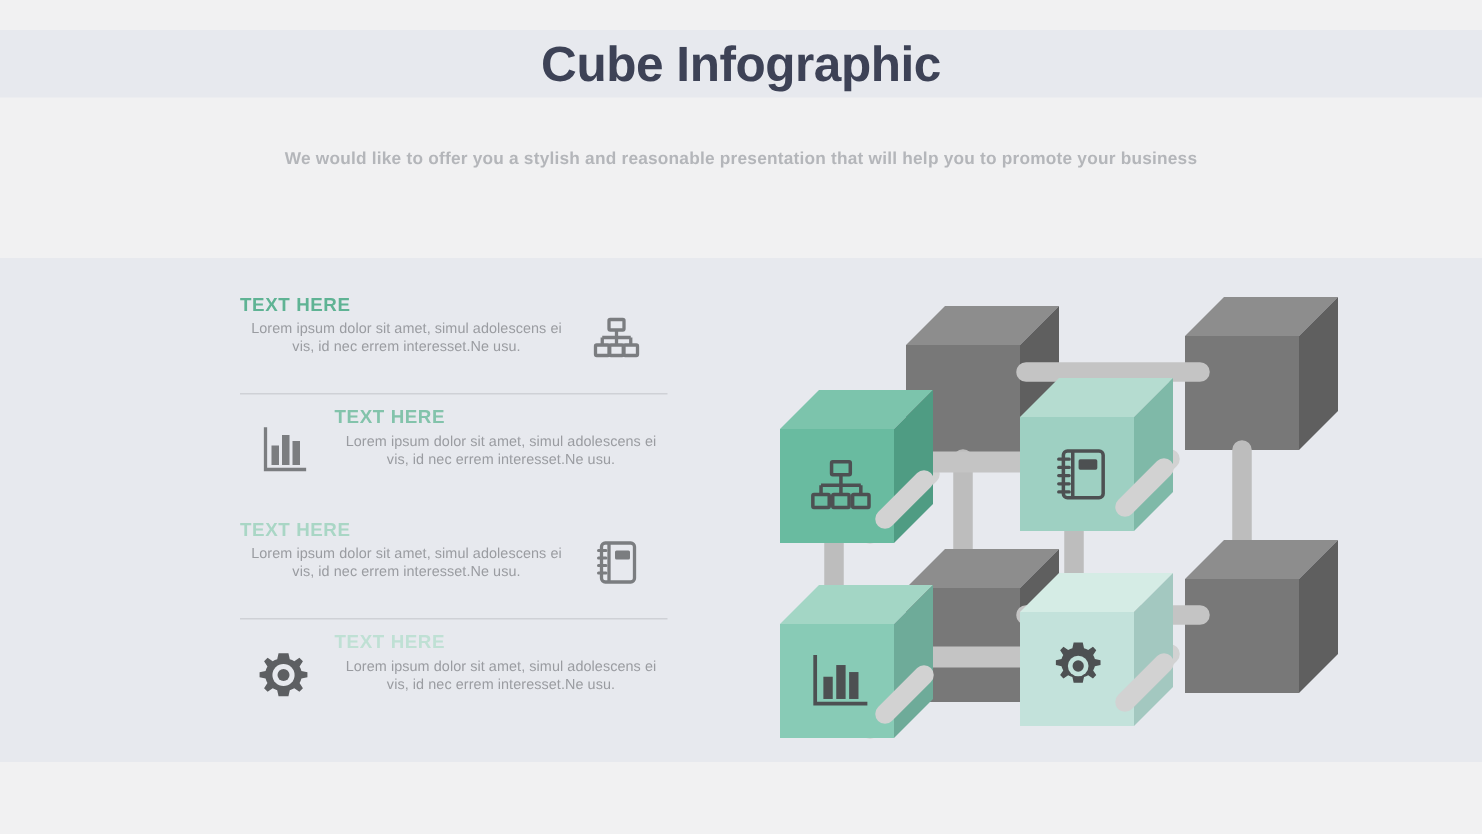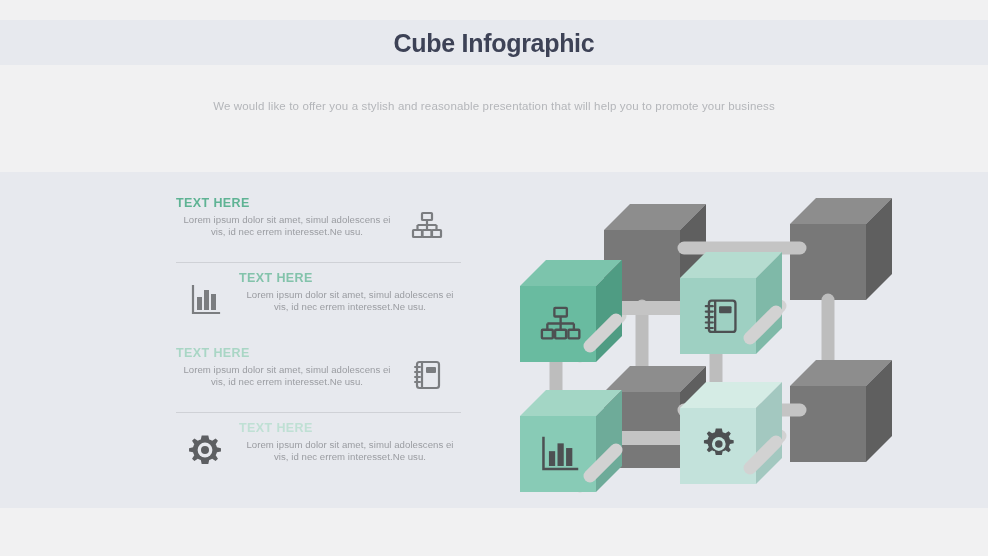--- a/index.html
+++ b/index.html
@@ -10,35 +10,35 @@
     overflow:hidden;
     position:relative;
   }
   .band{position:absolute;left:0;width:988px;}
   #band-title{top:20px;height:45px;background:#e7e9ee;}
   #band-body{top:172px;height:336px;background:#e7e9ee;}
 
   #page-title{
     position:absolute;left:0;top:18px;width:988px;
     text-align:center;
-    font-size:25px;font-weight:bold;
+    font-size:33px;font-weight:bold;
     color:#3d4256;
     letter-spacing:-0.3px;
     line-height:50px;
   }
   #subtitle{
     position:absolute;left:0;top:100px;width:988px;
     text-align:center;
-    font-size:11.5px;color:#b4b6ba;font-weight:normal;
+    font-size:11.5px;color:#b4b6ba;font-weight:bold;
     letter-spacing:0.15px;
   }
 
   
   #list{position:absolute;left:160px;top:196px;width:285px;height:300px;}
-  .row{position:absolute;left:0;width:285px;height:62px;margin-left:16px;}
+  .row{position:absolute;left:0;width:285px;height:62px;}
   .row.r1{top:0;}
   .row.r2{top:75px;}
   .row.r3{top:150px;}
   .row.r4{top:225px;}
 
   .divider{
     position:absolute;left:0;width:285px;height:1px;
     background:#cfd1d6;
   }
   .divider.d1{top:66px;}

